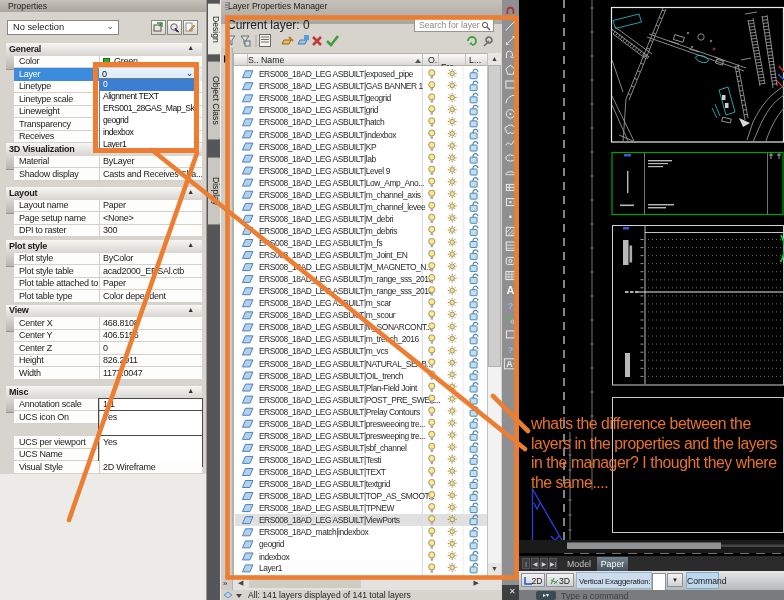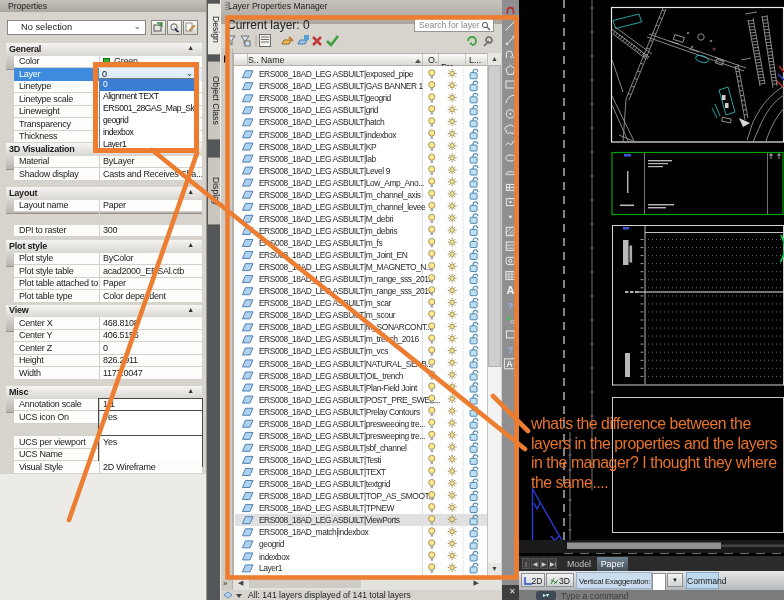--- a/index.html
+++ b/index.html
@@ -1,19 +1,19 @@
 <!DOCTYPE html>
 <html><head><meta charset="utf-8"><style>
 *{margin:0;padding:0;box-sizing:border-box}
 body{width:784px;height:600px;overflow:hidden;font-family:"Liberation Sans",sans-serif;background:#000}
 #stage{position:absolute;left:0;top:0;width:784px;height:600px;overflow:hidden}
 
 #props{position:absolute;left:0;top:0;width:207px;height:600px;background:#d7d4ce;border-right:1px solid #9a968e}
 #ptitle{position:absolute;left:0;top:0;width:100%;height:12px;background:linear-gradient(#c6c2bb,#aaa69e);color:#1c1c1c;font-size:8.6px;padding:1px 0 0 8px}
-#pcombo{position:absolute;left:7px;top:20px;width:139px;height:15px;background:#fff;border:1px solid #8a877f;font-size:9.3px;color:#222;padding:1px 0 0 13px}
+#pcombo{position:absolute;left:7px;top:20px;width:112px;height:15px;background:#fff;border:1px solid #8a877f;font-size:9.3px;color:#222;padding:1px 0 0 5px}
 #pcombo .chev{position:absolute;right:4px;top:0px;color:#555;font-size:9px}
 .pbtn{position:absolute;top:20px;width:15px;height:15px;background:linear-gradient(#fafaf8,#d8d5cf);border:1px solid #8a877f;font-size:9px;text-align:center;line-height:14px}
 .ph{position:absolute;left:6px;width:196px;height:27px;background:linear-gradient(#f6f5f3,#b9b5ae);border-bottom:1px solid #98948c;font-size:9px;font-weight:bold;color:#1a1a1a;padding:0.5px 0 0 3px;letter-spacing:-0.2px}
 .ph .tri{position:absolute;right:8px;top:1px;font-size:7px;color:#333;font-weight:normal}
 .pr{position:absolute;left:14px;width:188px;height:12.5px;font-size:9px;color:#222;background:#fdfdfc;border-bottom:1px solid #d4d1cb;letter-spacing:-0.25px}
 .pl{position:absolute;left:5px;top:0.5px;white-space:nowrap}
 .pv{position:absolute;left:85px;width:103px;height:30px;border-left:1px solid #d4d1cb;padding:0.5px 0 0 3px;white-space:nowrap;overflow:hidden}
 .pv.box{outline:1px solid #4a4a4a;background:#fff}
 .pr.sel .pl{color:#fff}
 .pr.sel{background:#3c8bdc;border-bottom:1px solid #3c8bdc}
@@ -98,36 +98,40 @@
       </div>
 <div class="pr" style="top:105.5px">
         <div class="pl">Lineweight</div>
         <div class="pv"></div>
       </div>
 <div class="pr" style="top:118px">
         <div class="pl">Transparency</div>
         <div class="pv"></div>
       </div>
 <div class="pr" style="top:130.5px">
-        <div class="pl">Thickness</div>
+        <div class="pl">Receives</div>
         <div class="pv"></div>
       </div>
 <div class="ph" style="top:143px"><span>3D Visualization</span><span class="tri">▲</span></div>
 <div class="pr" style="top:155.5px">
         <div class="pl">Material</div>
         <div class="pv">ByLayer</div>
       </div>
 <div class="pr" style="top:168px">
         <div class="pl">Shadow display</div>
         <div class="pv">Casts and Receives Sha...</div>
       </div>
 <div class="ph" style="top:187px"><span>Layout</span><span class="tri">▲</span></div>
 <div class="pr" style="top:199.5px">
         <div class="pl">Layout name</div>
         <div class="pv">Paper</div>
+      </div>
+<div class="pr" style="top:212px">
+        <div class="pl">Page setup name</div>
+        <div class="pv">&lt;None&gt;</div>
       </div>
 <div class="pr" style="top:224.5px">
         <div class="pl">DPI to raster</div>
         <div class="pv">300</div>
       </div>
 <div class="ph" style="top:240px"><span>Plot style</span><span class="tri">▲</span></div>
 <div class="pr" style="top:252.5px">
         <div class="pl">Plot style</div>
         <div class="pv">ByColor</div>
       </div>

